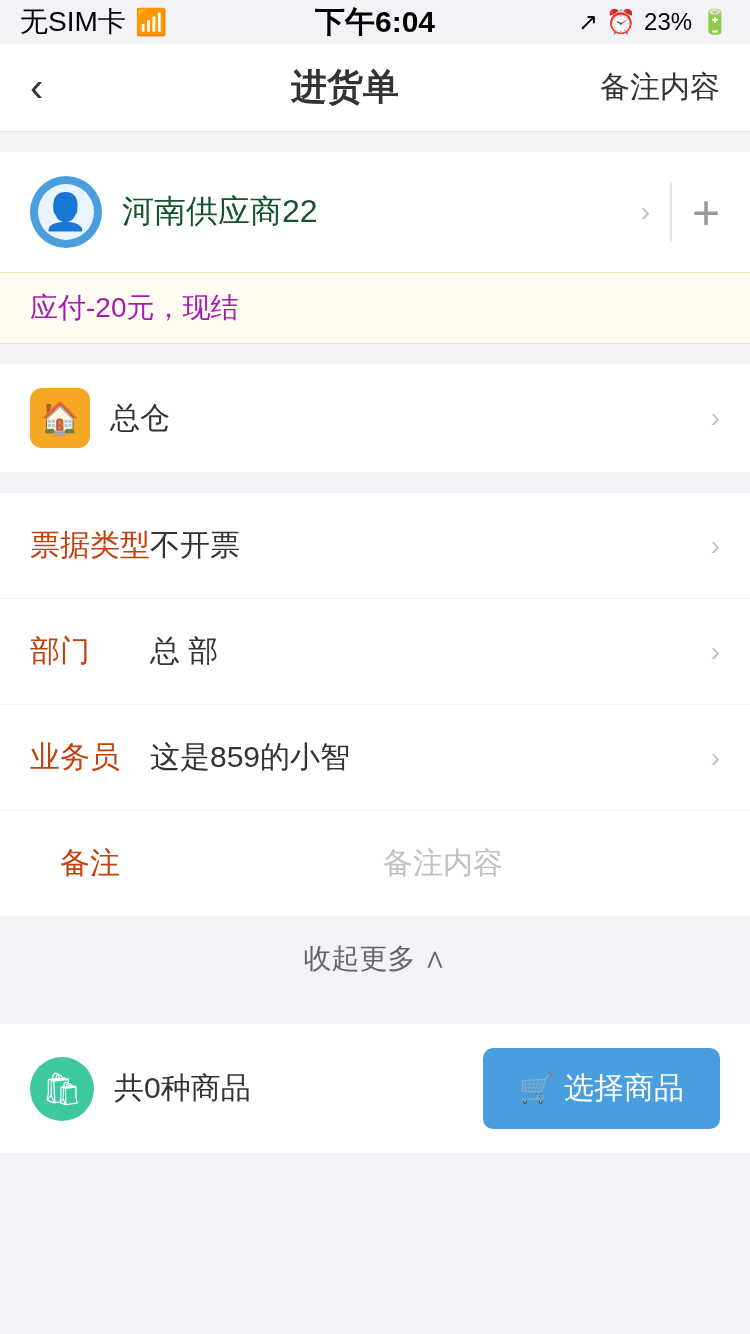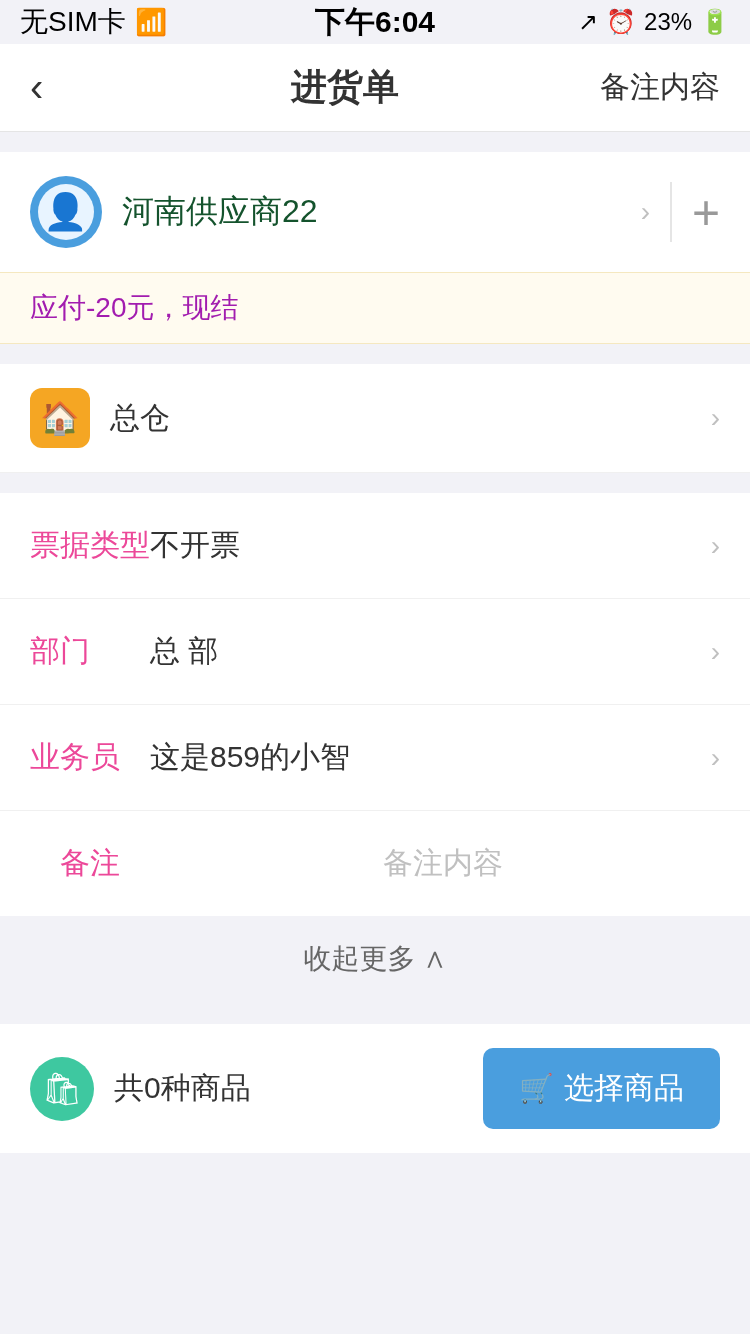--- a/index.html
+++ b/index.html
@@ -172,21 +172,21 @@
       justify-content: center;
       margin-right: 20px;
       flex-shrink: 0;
     }
     .form-icon-house {
       font-size: 32px;
       color: white;
     }
     .form-label {
       font-size: 30px;
-      color: #ec4899;
+      color: #c2410c;
       width: 120px;
       flex-shrink: 0;
     }
     .form-value {
       flex: 1;
       font-size: 30px;
       color: #333;
     }
     .form-value-placeholder {
       flex: 1;

